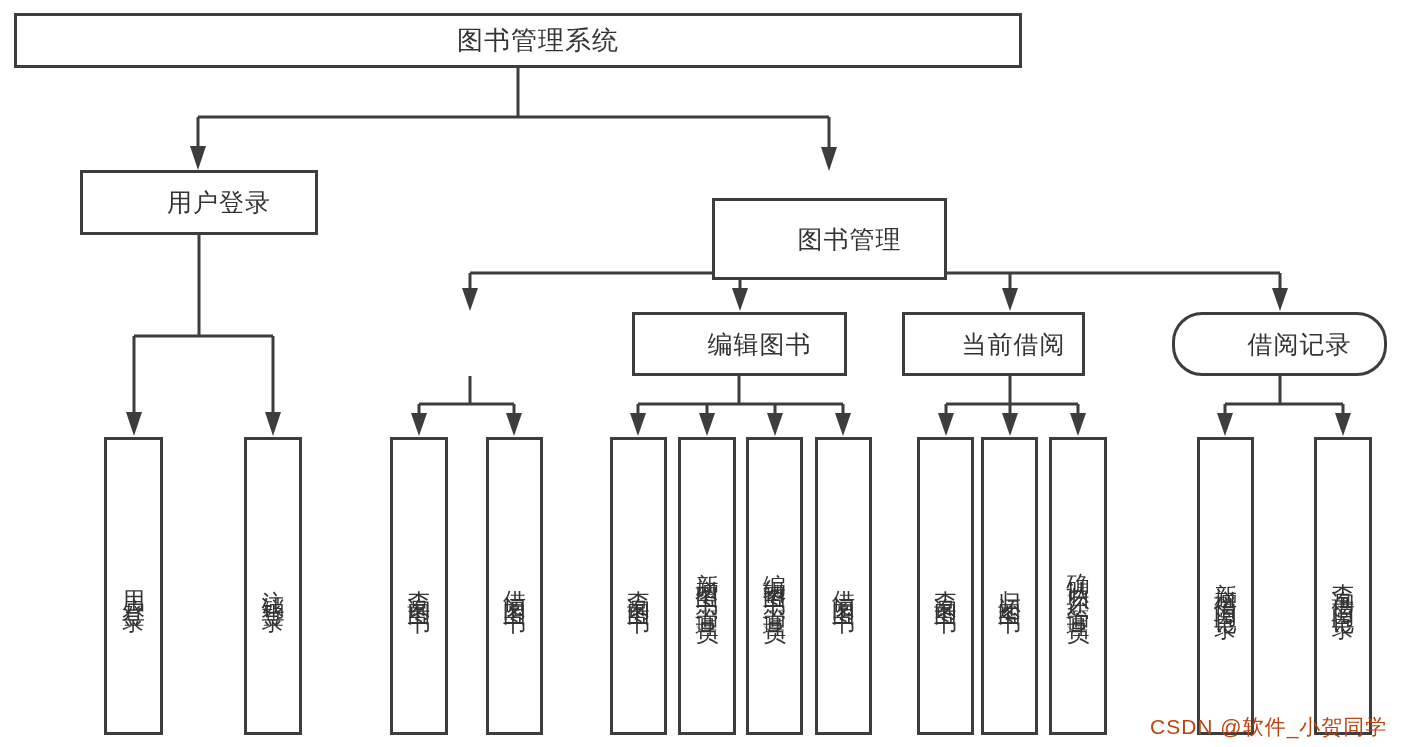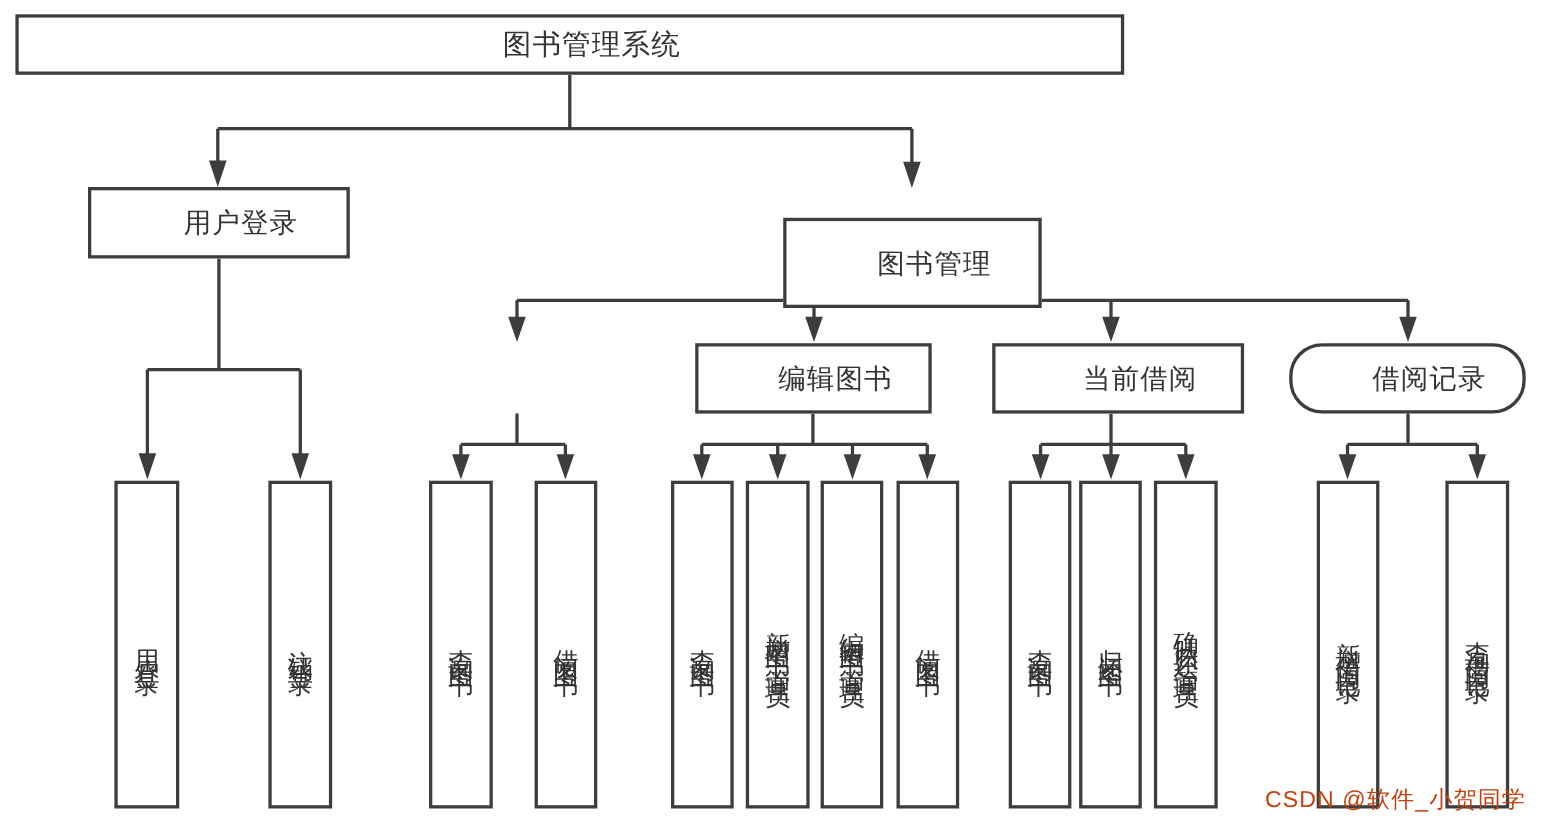--- a/index.html
+++ b/index.html
@@ -89,21 +89,21 @@
   <div class="node hnode" style="left:80px; top:170px; width:238px; height:65px;">
     <span>用户登录</span>
   </div>
   <div class="node hnode" style="left:712px; top:170px; width:235px; height:82px;margin-top:28px;">
     <span>图书管理</span>
   </div>
 
   <div class="node hnode" style="left:632px; top:312px; width:215px; height:64px;">
     <span>编辑图书</span>
   </div>
-  <div class="node hnode" style="left:902px; top:312px; width:229px; height:64px;">
+  <div class="node hnode" style="left:902px; top:312px; width:183px; height:64px;">
     <span>当前借阅</span>
   </div>
   <div class="node hnode" style="left:1172px; top:312px; width:215px; height:64px;border-radius:30px;">
     <span>借阅记录</span>
   </div>
 
   <div class="node vnode" style="left:104px; top:437px; width:59px; height:298px;">
     <span>用户登录</span>
   </div>
   <div class="node vnode" style="left:244px; top:437px; width:58px; height:298px;">

